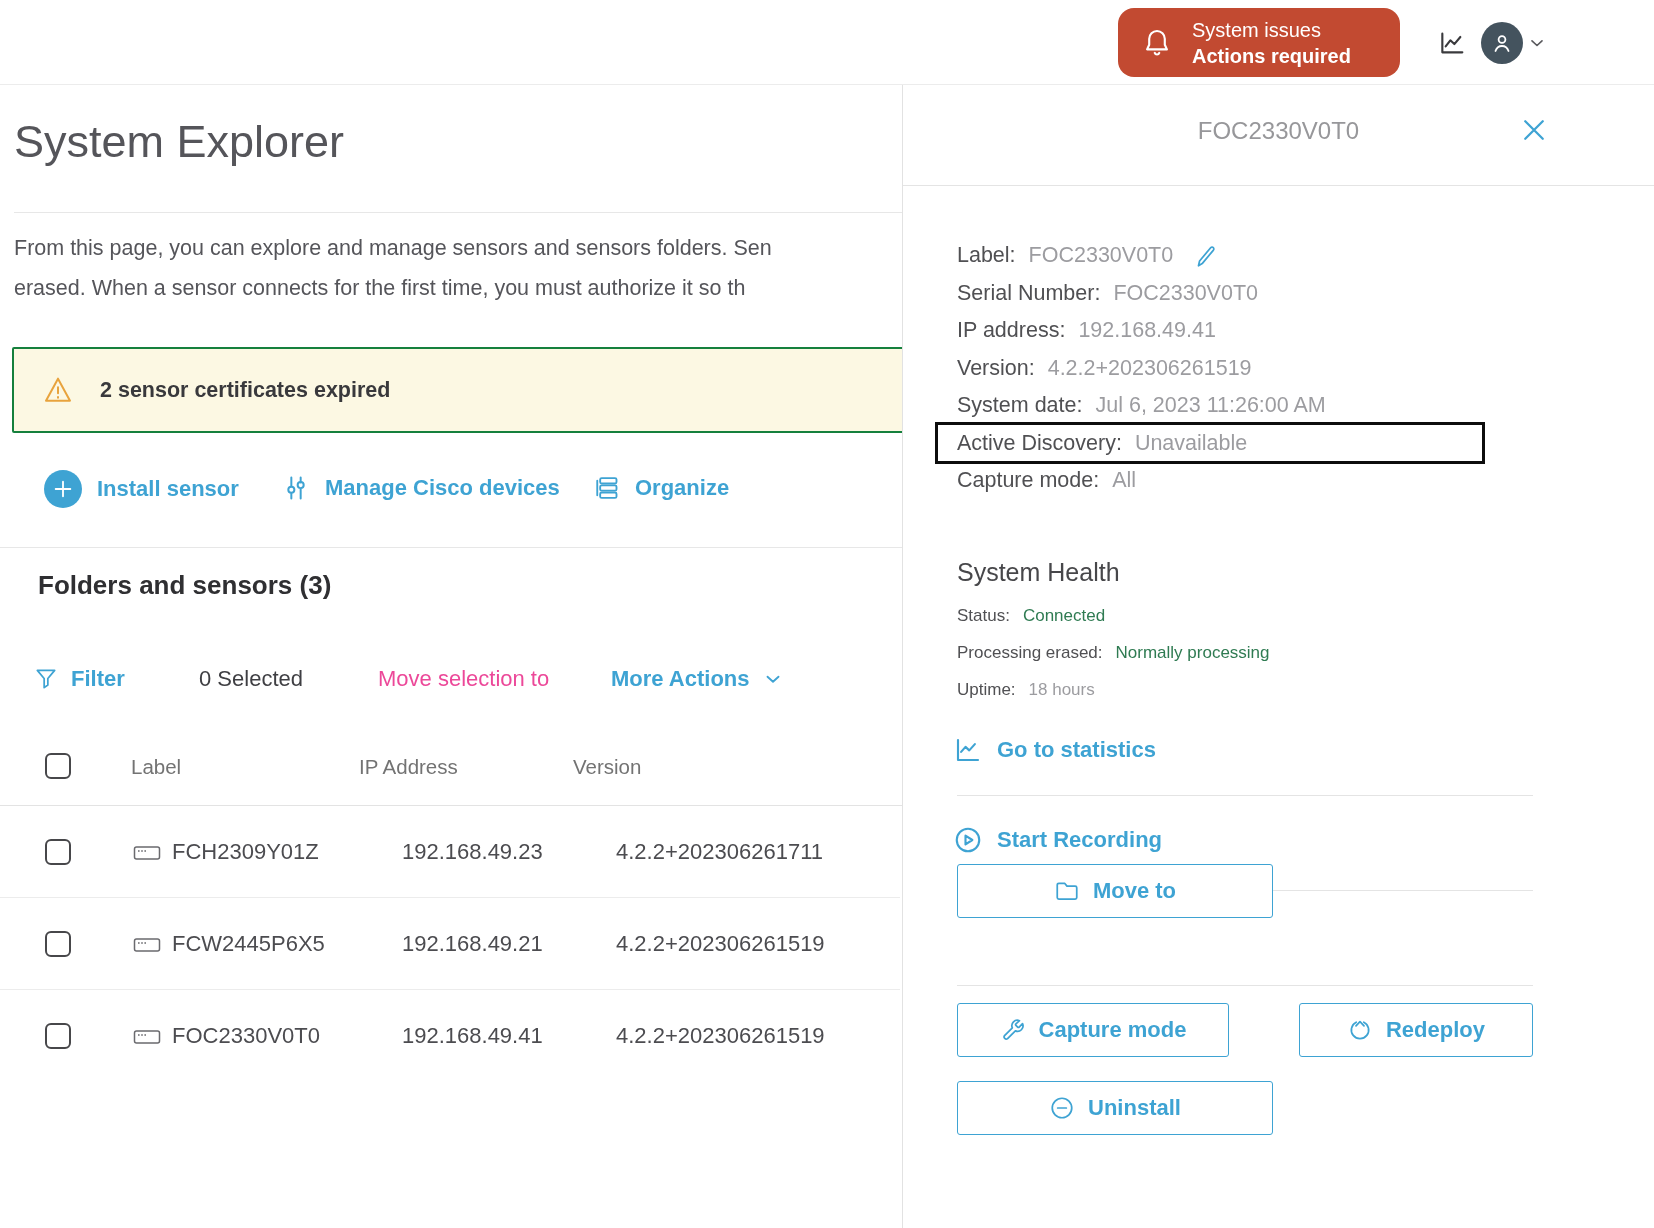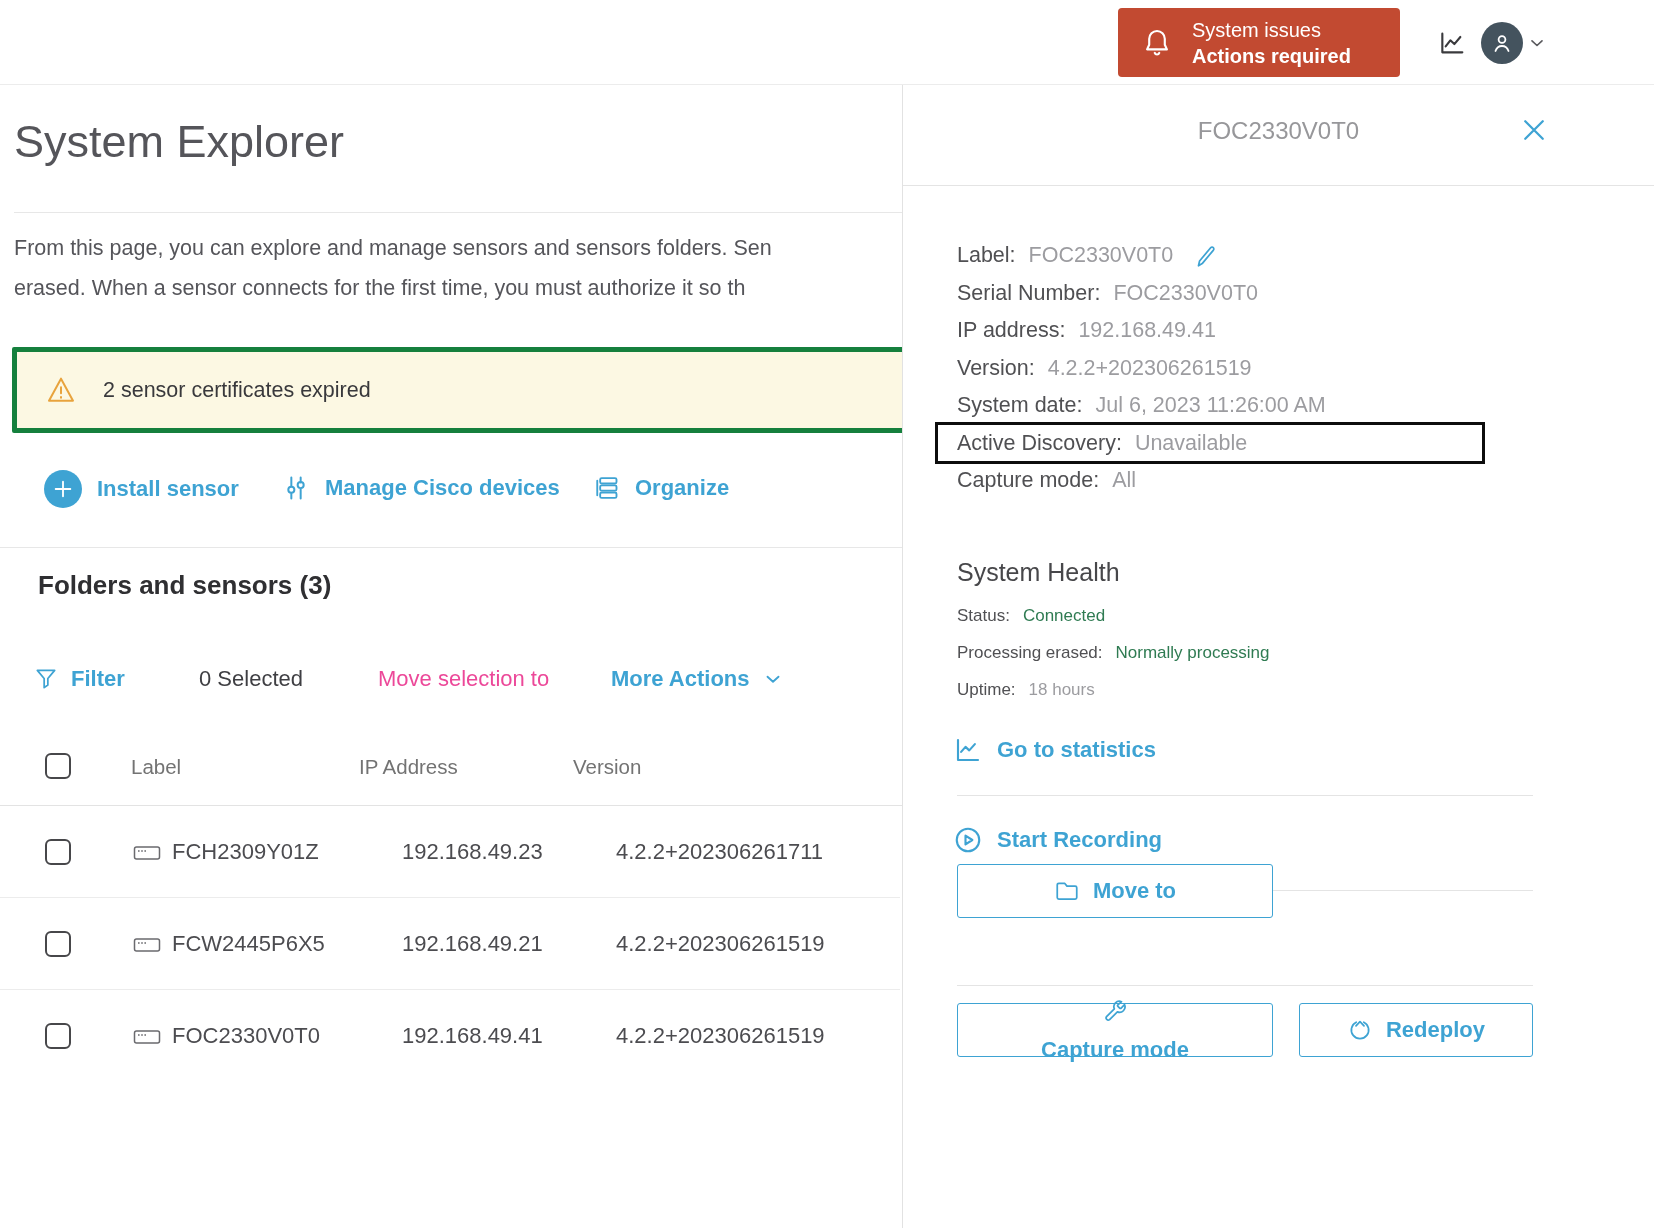--- a/index.html
+++ b/index.html
@@ -4,40 +4,40 @@
 <style>
   * { margin:0; padding:0; box-sizing:border-box; }
   html,body { width:1654px; height:1228px; background:#fff; overflow:hidden;
     font-family:"Liberation Sans", sans-serif; }
   svg { display:block; }
 
   
   .topbar { position:absolute; left:0; top:0; width:1654px; height:85px;
     background:#fff; border-bottom:1px solid #ececec; }
   .sys-btn { position:absolute; left:1118px; top:8px; width:282px; height:69px;
-    background:#c24a31; border-radius:4px; display:flex; align-items:center;
+    background:#c24a31; border-radius:16px; display:flex; align-items:center;
     padding-left:22px; gap:18px; cursor:pointer; }
   .sys-btn .txt { color:#fff; line-height:26px; }
   .sys-btn .l1 { font-size:20px; font-weight:400; }
   .sys-btn .l2 { font-size:20px; font-weight:700; }
   .top-chart { position:absolute; left:1437px; top:27px; }
   .avatar { position:absolute; left:1481px; top:22px; width:42px; height:42px;
     border-radius:50%; background:#44535e; display:flex; align-items:center; justify-content:center; }
   .top-chev { position:absolute; left:1527px; top:33px; }
 
   
   .page-title { position:absolute; left:14px; top:116px; font-size:45px;
     font-weight:300; color:#55555a; }
   .rule { position:absolute; height:1px; background:#e7e7e7; }
   .rule1 { left:14px; top:212px; width:1626px; }
   .desc { position:absolute; left:14px; top:228px; font-size:21.5px;
     color:#55555a; line-height:40px; white-space:nowrap; }
   .warn { position:absolute; left:12px; top:347px; width:1582px; height:86px;
-    background:#fcf8e3; border:5px solid #15803d; border-radius:2px;
-    display:flex; align-items:center; padding-left:28px; gap:26px; }
+    background:#fcf8e3; border:2px solid #15803d; border-radius:2px;
+    display:flex; align-items:center; padding-left:28px; gap:26px;font-weight:bold; }
   .warn .wtxt { font-size:21.5px; color:#39393c; }
 
   .actions { position:absolute; left:0; top:465px; height:52px; width:900px; }
   .act { position:absolute; display:flex; align-items:center; gap:15px;
     color:#3ea3d3; font-size:22px; font-weight:600; cursor:pointer; }
   .act-install { left:44px; top:5px; }
   .act-manage  { left:282px; top:9px; }
   .act-organize{ left:592px; top:9px; }
   .plus-circle { width:38px; height:38px; border-radius:50%; background:#3ea3d3;
     display:flex; align-items:center; justify-content:center; }
@@ -95,21 +95,21 @@
   .plink-stats { top:650px; }
   .plink-rec { top:740px; }
   .prule-a { left:54px; top:710px; width:576px; }
   .prule-b { left:54px; top:805px; width:576px; }
   .prule-c { left:54px; top:900px; width:576px; }
 
   .pbtn { position:absolute; height:54px; border:1.5px solid #3ea3d3; border-radius:3px;
     background:#fff; color:#3ea3d3; font-size:22px; font-weight:600;
     display:flex; align-items:center; justify-content:center; gap:13px; cursor:pointer; }
   .btn-move    { left:54px;  top:779px; width:316px; }
-  .btn-capture { left:54px;  top:918px; width:316px;flex-direction:column; }
+  .btn-capture { left:54px;  top:918px; width:272px; }
   .btn-redeploy{ left:396px; top:918px; width:234px; }
   .btn-uninstall{ left:54px; top:996px; width:316px; }
 </style>
 </head>
 <body>
 
 <div class="topbar">
   <div class="sys-btn">
     <span>
       <svg width="34" height="34" viewBox="0 0 24 24" fill="none" stroke="#fff" stroke-width="1.5" stroke-linejoin="round" stroke-linecap="round">
@@ -366,13 +366,22 @@
   </div>
   <div class="pbtn btn-redeploy">
     <span>
       <svg width="26" height="26" viewBox="0 0 24 24" fill="none" stroke="#3ea3d3" stroke-width="1.6" stroke-linecap="round" stroke-linejoin="round">
         <path d="M8.5 4.8a8 8 0 1 0 7 0"></path>
           <path d="M8.3 8.2 12 4.2l3.7 4"></path>
       </svg>
     </span>
     <span>Redeploy</span>
   </div>
+  <div class="pbtn btn-uninstall">
+    <span>
+      <svg width="26" height="26" viewBox="0 0 24 24" fill="none" stroke="#3ea3d3" stroke-width="1.6" stroke-linecap="round">
+        <circle cx="12" cy="12" r="9"></circle>
+          <path d="M8 12h8"></path>
+      </svg>
+    </span>
+    <span>Uninstall</span>
+  </div>
 </div>
 
 </body></html>

